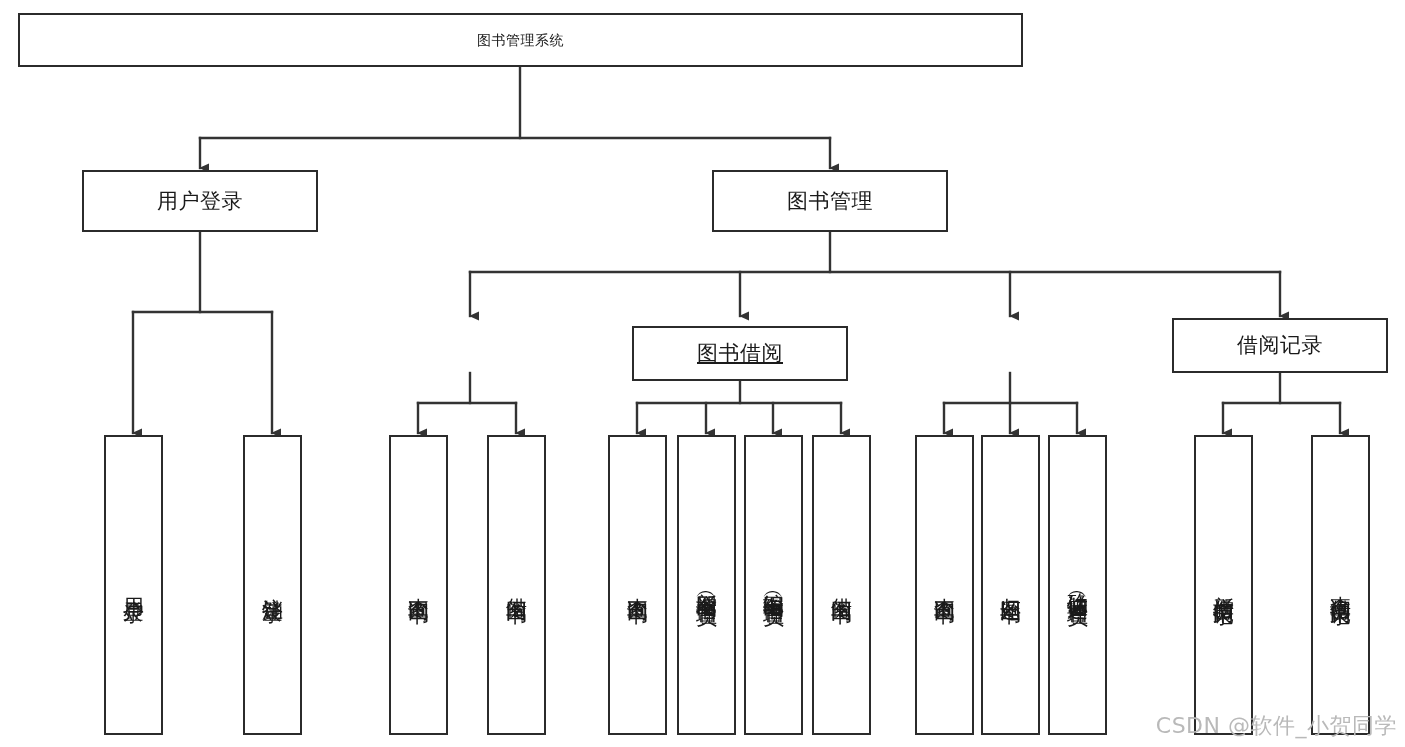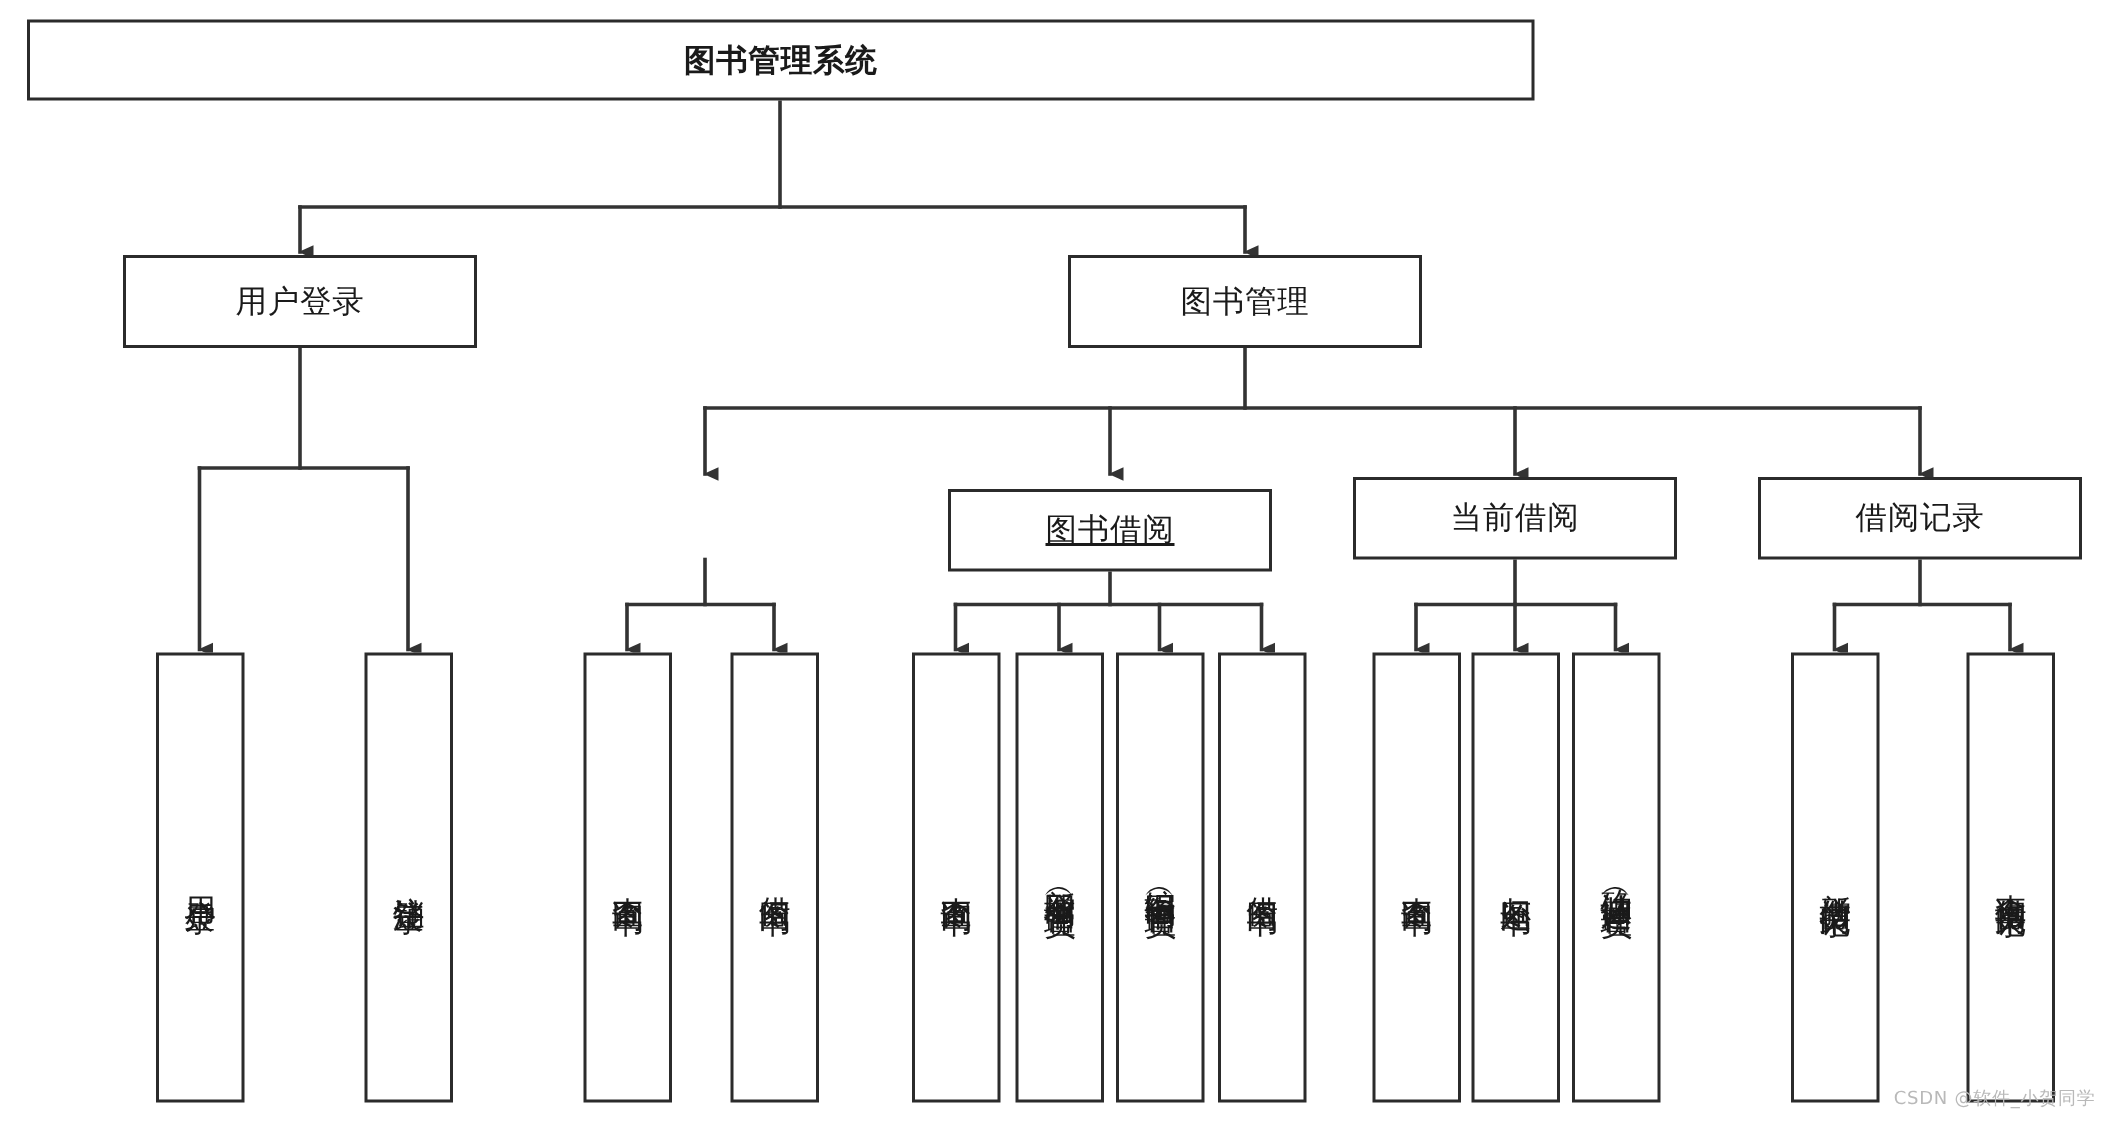--- a/index.html
+++ b/index.html
@@ -40,41 +40,40 @@
     text-align: center;
     line-height: 1.15;
     white-space: nowrap;
   }
   
   .node.horiz .label {
     font-size: 21px;
     letter-spacing: 0.5px;
   }
   .node.root .label {
-    font-size: 21px;
-    font-weight: bold;
+    font-size: 14px;
   }
   
   .node.vert {
     align-items: center;
     justify-content: center;
   }
   .node.vert .label {
     writing-mode: vertical-rl;
     text-orientation: upright;
     font-size: 21px;
     line-height: 1.05;
     letter-spacing: 2px;
     white-space: nowrap;
   }
   .watermark {
     position: absolute;
     right: 8px;
     bottom: 6px;
-    font-size: 12px;
+    font-size: 22px;
     color: #b9b9b9;
     letter-spacing: 0.5px;
     user-select: none;
   }
 </style>
 </head>
 <body>
 
 <div id="stage">
 
@@ -137,23 +136,20 @@
   <div class="node horiz" style="left:82px; top:170px; width:236px; height:62px;">
     <span class="label">用户登录</span>
   </div>
   <div class="node horiz" style="left:712px; top:170px; width:236px; height:62px;">
     <span class="label">图书管理</span>
   </div>
 
   <div class="node horiz" style="left:632px; top:326px; width:216px; height:55px;text-decoration:underline;">
     <span class="label">图书借阅</span>
   </div>
-  <div class="node horiz" style="left:902px; top:318px; width:216px; height:55px;">
-    <span class="label">当前借阅</span>
-  </div>
   <div class="node horiz" style="left:1172px; top:318px; width:216px; height:55px;justify-content:center;">
     <span class="label">借阅记录</span>
   </div>
 
   <div class="node vert" style="left:104px; top:435px; width:59px; height:300px;">
     <span class="label">用户登录</span>
   </div>
   <div class="node vert" style="left:243px; top:435px; width:59px; height:300px;">
     <span class="label">注销登录</span>
   </div>

